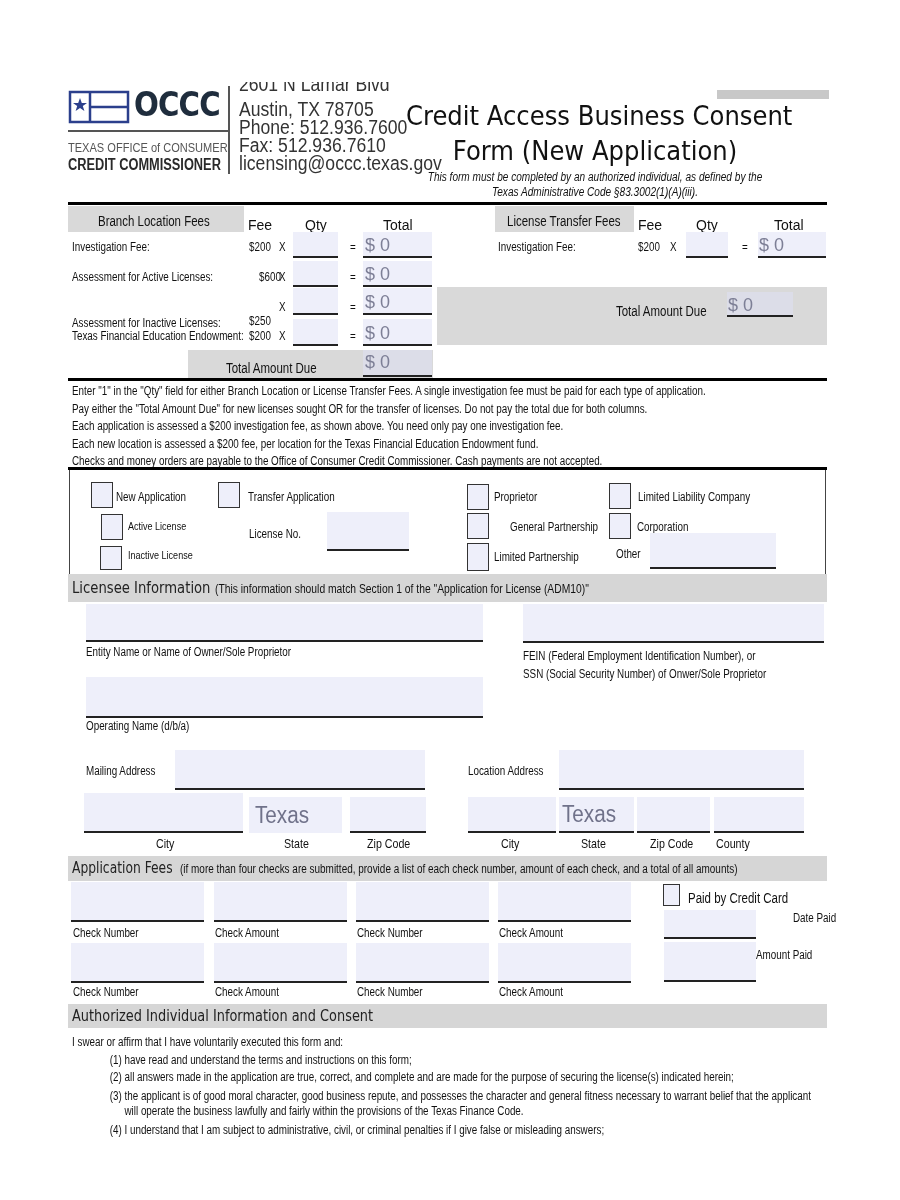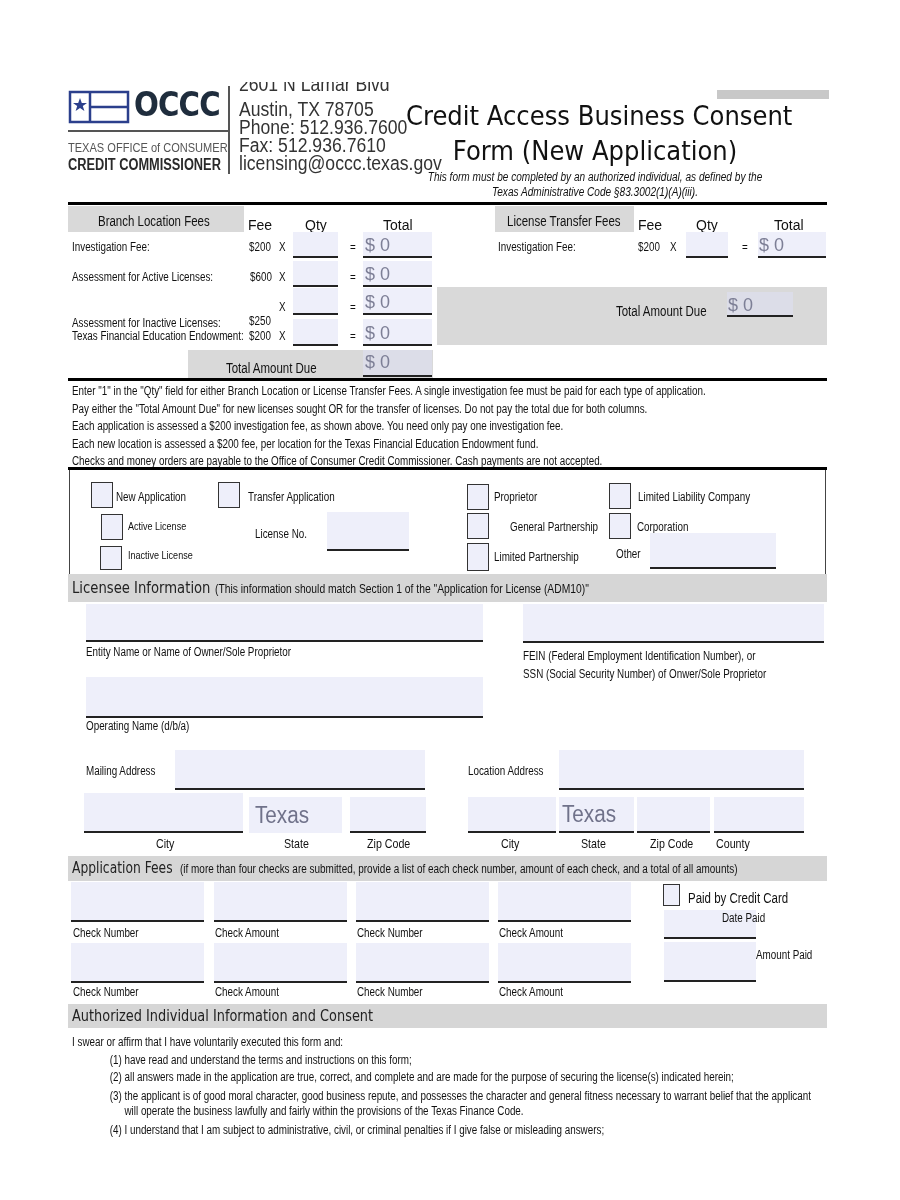--- a/index.html
+++ b/index.html
@@ -64,21 +64,21 @@
 
   <div class="lbl" style="left:72px;top:240px;"><span>Investigation Fee:</span></div>
   <div class="lbl" style="left:249px;top:240px;"><span>$200</span></div>
   <div class="lbl" style="left:279px;top:240px;"><span>X</span></div>
   <div class="fld" style="left:293px;top:232px;width:45px;height:26px;"></div>
   <div class="lbl" style="left:350px;top:240px;"><span>=</span></div>
   <div class="fld" style="left:363px;top:232px;width:69px;height:26px;"></div>
   <div class="money" style="left:365px;top:235px;">$ 0</div>
 
   <div class="lbl" style="left:72px;top:270px;text-align:right;"><span>Assessment for Active Licenses:</span></div>
-  <div class="lbl" style="left:250px;top:270px;"><span>$600</span></div>
+  <div class="lbl" style="left:259px;top:270px;"><span>$600</span></div>
   <div class="lbl" style="left:279px;top:270px;"><span>X</span></div>
   <div class="fld" style="left:293px;top:261px;width:45px;height:26px;"></div>
   <div class="lbl" style="left:350px;top:270px;"><span>=</span></div>
   <div class="fld" style="left:363px;top:261px;width:69px;height:26px;"></div>
   <div class="money" style="left:365px;top:264px;">$ 0</div>
 
   <div class="lbl" style="left:72px;top:316px;"><span>Assessment for Inactive Licenses:</span></div>
   <div class="lbl" style="left:249px;top:314px;"><span>$250</span></div>
   <div class="lbl" style="left:279px;top:300px;"><span>X</span></div>
   <div class="fld" style="left:293px;top:288px;width:45px;height:27px;"></div>
@@ -136,21 +136,21 @@
 <div>
   <div class="cb" style="left:91px;top:482px;"></div>
   <div class="lbl" style="left:116px;top:490px;"><span>New Application</span></div>
   <div class="cb" style="left:101px;top:514px;"></div>
   <div class="lbl" style="left:128px;top:520px;font-size:11px;"><span>Active License</span></div>
   <div class="cb" style="left:100px;top:546px;height:24px;"></div>
   <div class="lbl" style="left:128px;top:549px;font-size:11px;"><span>Inactive License</span></div>
 
   <div class="cb" style="left:218px;top:482px;"></div>
   <div class="lbl" style="left:248px;top:490px;"><span>Transfer Application</span></div>
-  <div class="lbl" style="left:255px;top:527px;"><span>License No.</span></div>
+  <div class="lbl" style="left:249px;top:527px;"><span>License No.</span></div>
   <div class="fld" style="left:327px;top:512px;width:82px;height:39px;"></div>
 
   <div class="cb" style="left:467px;top:484px;"></div>
   <div class="lbl" style="left:494px;top:490px;"><span>Proprietor</span></div>
   <div class="cb" style="left:467px;top:513px;"></div>
   <div class="lbl" style="left:510px;top:520px;"><span>General Partnership</span></div>
   <div class="cb" style="left:467px;top:543px;height:28px;"></div>
   <div class="lbl" style="left:494px;top:550px;"><span>Limited Partnership</span></div>
 
   <div class="cb" style="left:609px;top:483px;"></div>
@@ -218,21 +218,21 @@
 <div class="fld" style="left:356px;top:943px;width:133px;height:40px;"></div>
 <div class="fld" style="left:498px;top:943px;width:133px;height:40px;"></div>
 <div class="lbl" style="left:73px;top:985px;"><span>Check Number</span></div>
 <div class="lbl" style="left:215px;top:985px;"><span>Check Amount</span></div>
 <div class="lbl" style="left:357px;top:985px;"><span>Check Number</span></div>
 <div class="lbl" style="left:499px;top:985px;"><span>Check Amount</span></div>
 
 <div class="cb" style="left:663px;top:884px;width:17px;height:22px;"></div>
 <div class="lbl" style="left:688px;top:890px;font-size:14px;"><span>Paid by Credit Card</span></div>
 <div class="fld" style="left:664px;top:910px;width:92px;height:29px;"></div>
-<div class="lbl" style="left:722px;top:911px;"><span>Date Paid</span></div>
+<div class="lbl" style="left:793px;top:911px;"><span>Date Paid</span></div>
 <div class="fld" style="left:664px;top:942px;width:92px;height:40px;"></div>
 <div class="lbl" style="left:756px;top:948px;"><span>Amount Paid</span></div>
 
 <div class="hdrbar" style="top:1004px;height:24px;"></div>
 <div class="abs sec-title" style="left:72px;top:1007px;transform:scaleX(0.86);transform-origin:left top;white-space:nowrap;">Authorized Individual Information and Consent</div>
 
 <div class="abs" style="left:72px;top:1034px;font-size:12px;line-height:17.5px;">
   <div style="transform:scaleX(0.82);transform-origin:left center;white-space:nowrap;">I swear or affirm that I have voluntarily executed this form and:</div>
   <div style="padding-left:46px;transform:scaleX(0.82);transform-origin:left center;white-space:nowrap;">(1) have read and understand the terms and instructions on this form;</div>
   <div style="padding-left:46px;transform:scaleX(0.82);transform-origin:left center;white-space:nowrap;">(2) all answers made in the application are true, correct, and complete and are made for the purpose of securing the license(s) indicated herein;</div>

